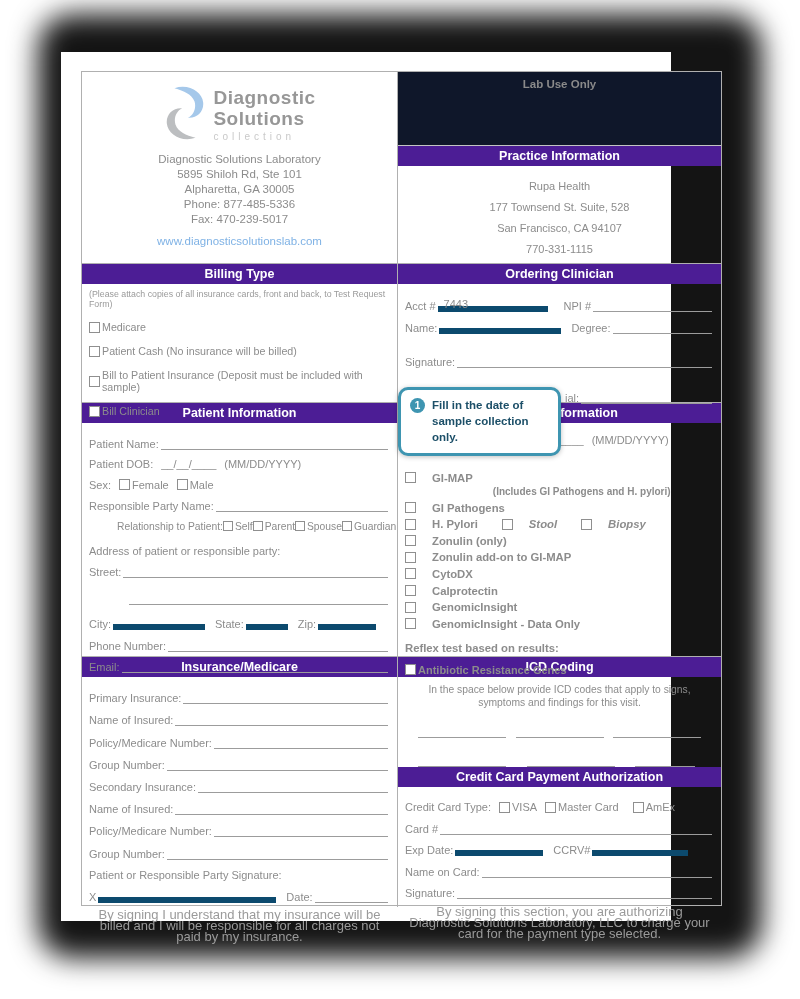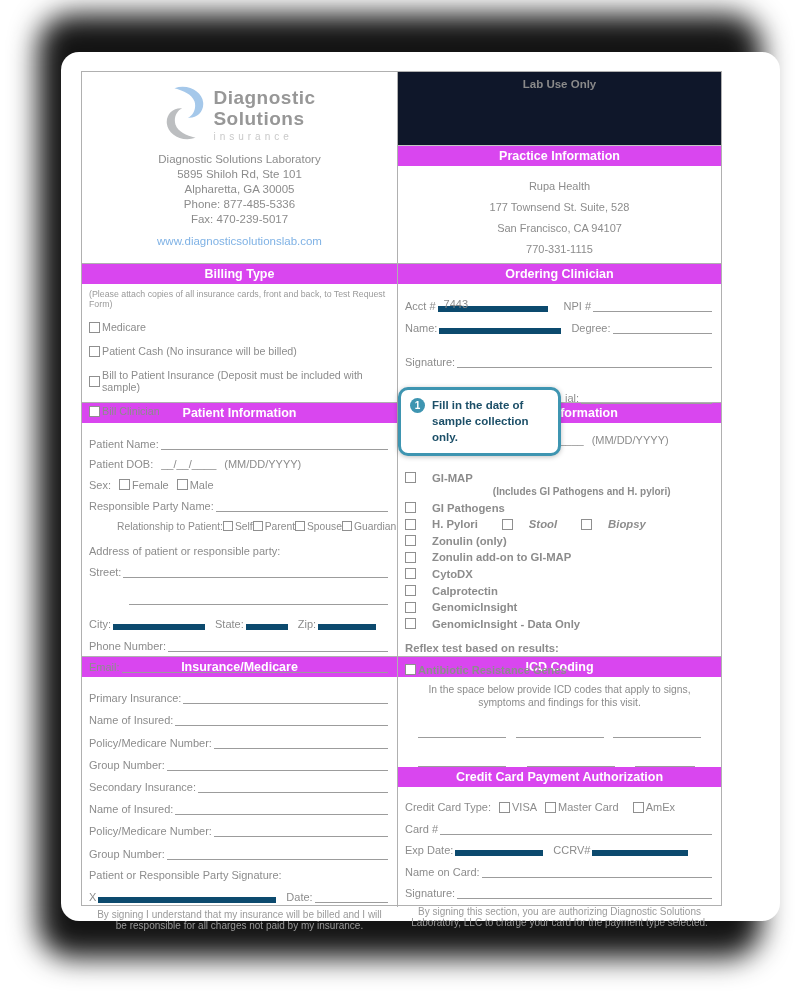--- a/index.html
+++ b/index.html
@@ -4,31 +4,31 @@
 <style>
   * { margin:0; padding:0; box-sizing:border-box; }
   html,body { width:800px; height:999px; background:#ffffff; overflow:hidden;
     font-family:"Liberation Sans","DejaVu Sans",sans-serif; }
   .stage { position:relative; width:800px; height:999px; }
 
   
   .shadow { position:absolute; left:38px; top:14px; width:724px; height:944px;
     background:#141414; border-radius:34px; filter:blur(14px); }
 
-  .page { position:absolute; left:61px; top:52px; width:719px; height:869px;
-    background:#ffffff;border-radius:18px; }
+  .page { position:absolute; left:61px; top:52px; width:610px; height:869px;
+    background:#ffffff; }
 
   .formtable { position:absolute; left:20px; top:19px; width:641px; height:835px;
     border:1px solid #b0b0b0; font-size:11px; color:#8c8c8c; }
 
   .row { display:flex; width:100%; }
   .c-left  { width:315px; display:flex; flex-direction:column; }
   .c-right { width:324px; border-left:1px solid #b0b0b0; display:flex; flex-direction:column; }
 
-  .bar { height:20px; background:#d946ef; color:#ffffff; font-weight:bold;
+  .bar { height:20px; background:#4c1d95; color:#ffffff; font-weight:bold;
     font-size:12.5px; text-align:center; line-height:20px; flex:0 0 20px; }
 
   
   .row1 { height:191px; }
   .brandcell { align-items:center; text-align:center; }
   .logo { display:flex; align-items:center; justify-content:center; margin-top:13px; }
   .logotext { text-align:left; margin-left:6px; }
   .logotext .l1 { font-size:19px; font-weight:bold; color:#979797; line-height:21px; letter-spacing:.5px; }
   .logotext .l3 { font-size:10px; color:#c9c9c9; letter-spacing:4px; margin-top:2px; }
   .addr { margin-top:9px; font-size:11.5px; line-height:15px; color:#8c8c8c; }
@@ -42,21 +42,21 @@
   .content { flex:1; padding:5px 7px 0 7px; position:relative; }
   .frow { display:flex; align-items:flex-end; white-space:nowrap; }
   .lbl { white-space:nowrap; }
   .ln { border-bottom:1px solid #9c9c9c; height:13px; flex:1 1 auto; margin:0 2px; }
   .lnfix { border-bottom:6px solid #0c4a6e; height:13px; margin:0 2px; flex:0 0 auto; }
   .cb { width:11px; height:11px; border:1px solid #8f8f8f; background:#fff;
     display:inline-block; flex:0 0 auto; margin-right:2px; }
   .cbrow { display:flex; align-items:center; }
   .ital { font-style:italic; }
   .note { font-size:8.8px; color:#9a9a9a; }
-  .fine { font-size:10px; color:#9a9a9a; text-align:center; line-height:11px; }
+  .fine { font-size:13px; color:#9a9a9a; text-align:center; line-height:11px; }
 
   
   .row2 { height:139px; }
   .row2 .cbrow { margin-top:12px; font-size:10.7px; }
   .clin .frow { margin-top:9px; }
   .clin .sig { margin-top:21px; }
   .clin .occl { margin-top:23px; padding-left:160px; }
 
   
   .row3 { height:254px; }
@@ -110,21 +110,21 @@
           <div class="logo">
             <span>
               <svg width="44" height="56" viewBox="0 0 46 58">
                 <path fill="#a5c8ea" d="M12,3 C27,-2 41,7 42,18 C43,28 35,35 26,34 C32,31 35,24 33,17 C30,9 22,6 12,3 Z"></path>
                 <path fill="#bcbec0" d="M34,55 C19,60 5,51 4,40 C3,30 11,23 20,24 C14,27 11,34 13,41 C16,49 24,52 34,55 Z"></path>
               </svg>
             </span>
             <span class="logotext">
               <div class="l1">Diagnostic</div>
               <div class="l1">Solutions</div>
-              <div class="l3">insurance</div>
+              <div class="l3">collection</div>
             </span>
           </div>
           <div class="addr">
             <div>Diagnostic Solutions Laboratory</div>
             <div>5895 Shiloh Rd, Ste 101</div>
             <div>Alpharetta, GA 30005</div>
             <div>Phone: 877-485-5336</div>
             <div>Fax: 470-239-5017</div>
           </div>
           <div class="weblink">www.diagnosticsolutionslab.com</div>

